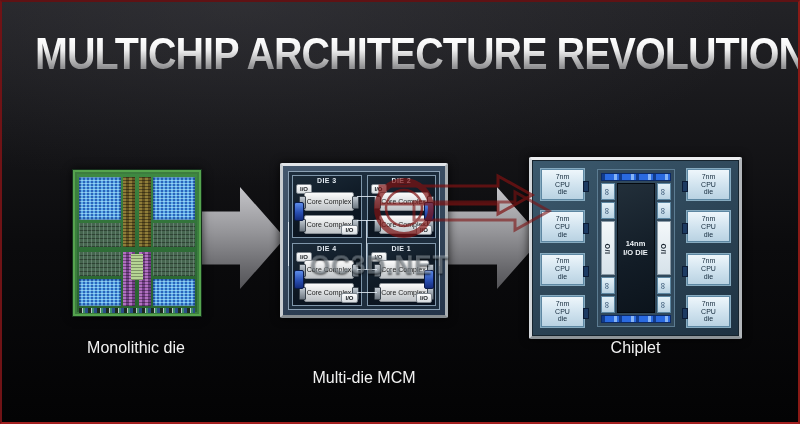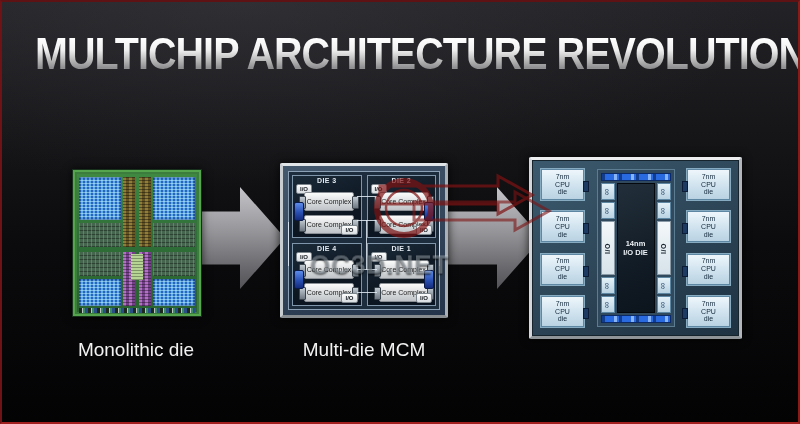--- a/index.html
+++ b/index.html
@@ -140,23 +140,23 @@
   }
   .rot90{display:inline-block;transform:rotate(90deg);}
   .rotccw{display:inline-block;transform:rotate(-90deg);letter-spacing:.5px;}
   .io-core{
     flex:1;background:linear-gradient(160deg,#222f3a 0%,#121c26 60%,#0c141c 100%);
     border:1px solid #05090e;display:flex;align-items:center;justify-content:center;
     text-align:center;font-size:7.5px;font-weight:bold;color:#eef3f7;line-height:1.25;white-space:pre-line;
   }
 
   
-  .caption{position:absolute;top:337px;font-size:19px;color:#f2f2f2;text-align:center;z-index:2;}
+  .caption{position:absolute;top:337px;font-size:16px;color:#f2f2f2;text-align:center;z-index:2;}
   .cap-1{left:70px;width:128px;}
-  .cap-2{left:278px;width:168px;}
+  .cap-2{left:278px;width:168px;margin-top:30px;}
   .cap-3{left:527px;width:213px;}
 
   
   .wm-svg{position:absolute;left:320px;top:168px;width:235px;height:70px;z-index:6;pointer-events:none;}
   .wm-text{
     position:absolute;left:308px;top:248px;z-index:6;pointer-events:none;
     font-size:26px;font-weight:bold;letter-spacing:1px;
     color:rgba(150,165,180,.30);
     text-shadow:0 -1px 0 rgba(255,255,255,.18), 0 1px 2px rgba(0,0,0,.55);
   }
@@ -308,20 +308,21 @@
 CPU
 die</div>
       <div class="cpu-die side-r">7nm
 CPU
 die</div>
     </div>
   </div>
 
   <div class="caption cap-1">Monolithic die</div>
   <div class="caption cap-2">Multi-die MCM</div>
+  <div class="caption cap-3">Chiplet</div>
 
   <svg class="wm-svg" viewBox="0 0 235 70">
     <g fill="none" stroke="#7e1212" opacity="0.7">
       <circle cx="82" cy="38" r="27" stroke-width="6"></circle>
       <circle cx="82" cy="38" r="18" stroke-width="2.5"></circle>
       <polygon stroke-width="3" points="58,16 176,16 176,6 210,25 176,44 176,34 58,34"></polygon>
       <polygon stroke-width="3" opacity="0.85" points="92,32 193,32 193,22 227,41 193,60 193,50 92,50"></polygon>
     </g>
   </svg>
   <div class="wm-text">OC3D.NET</div>

